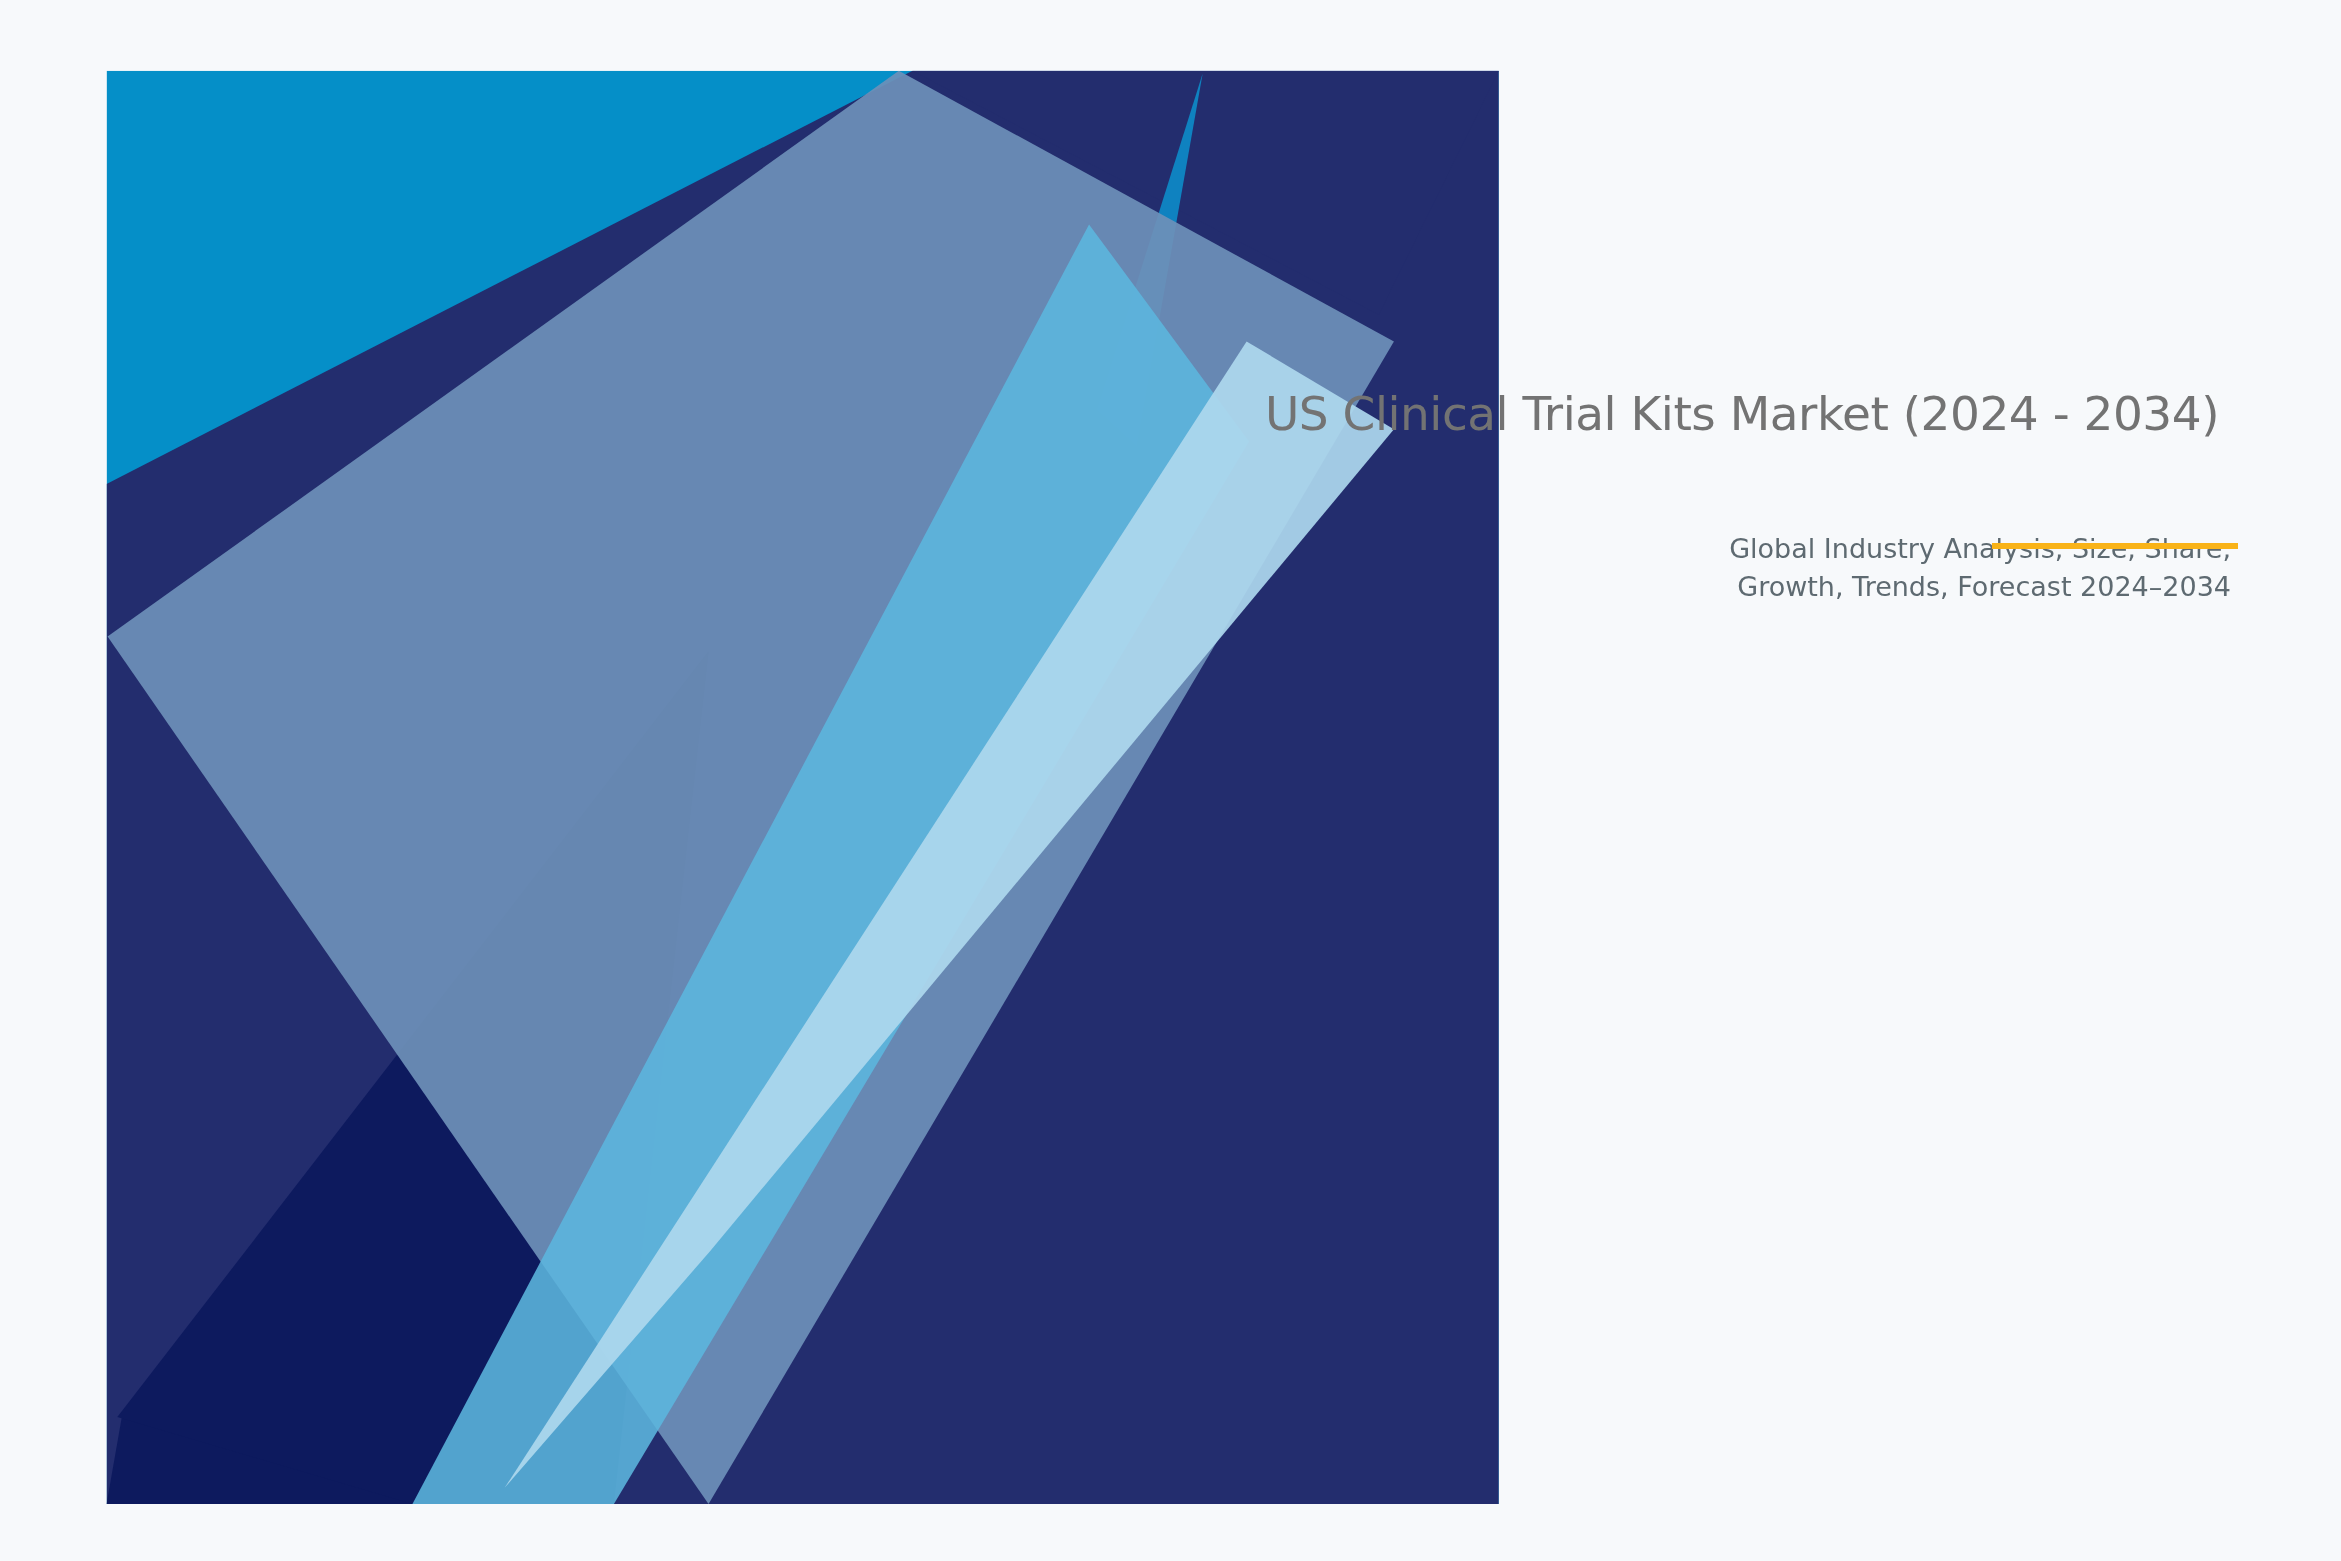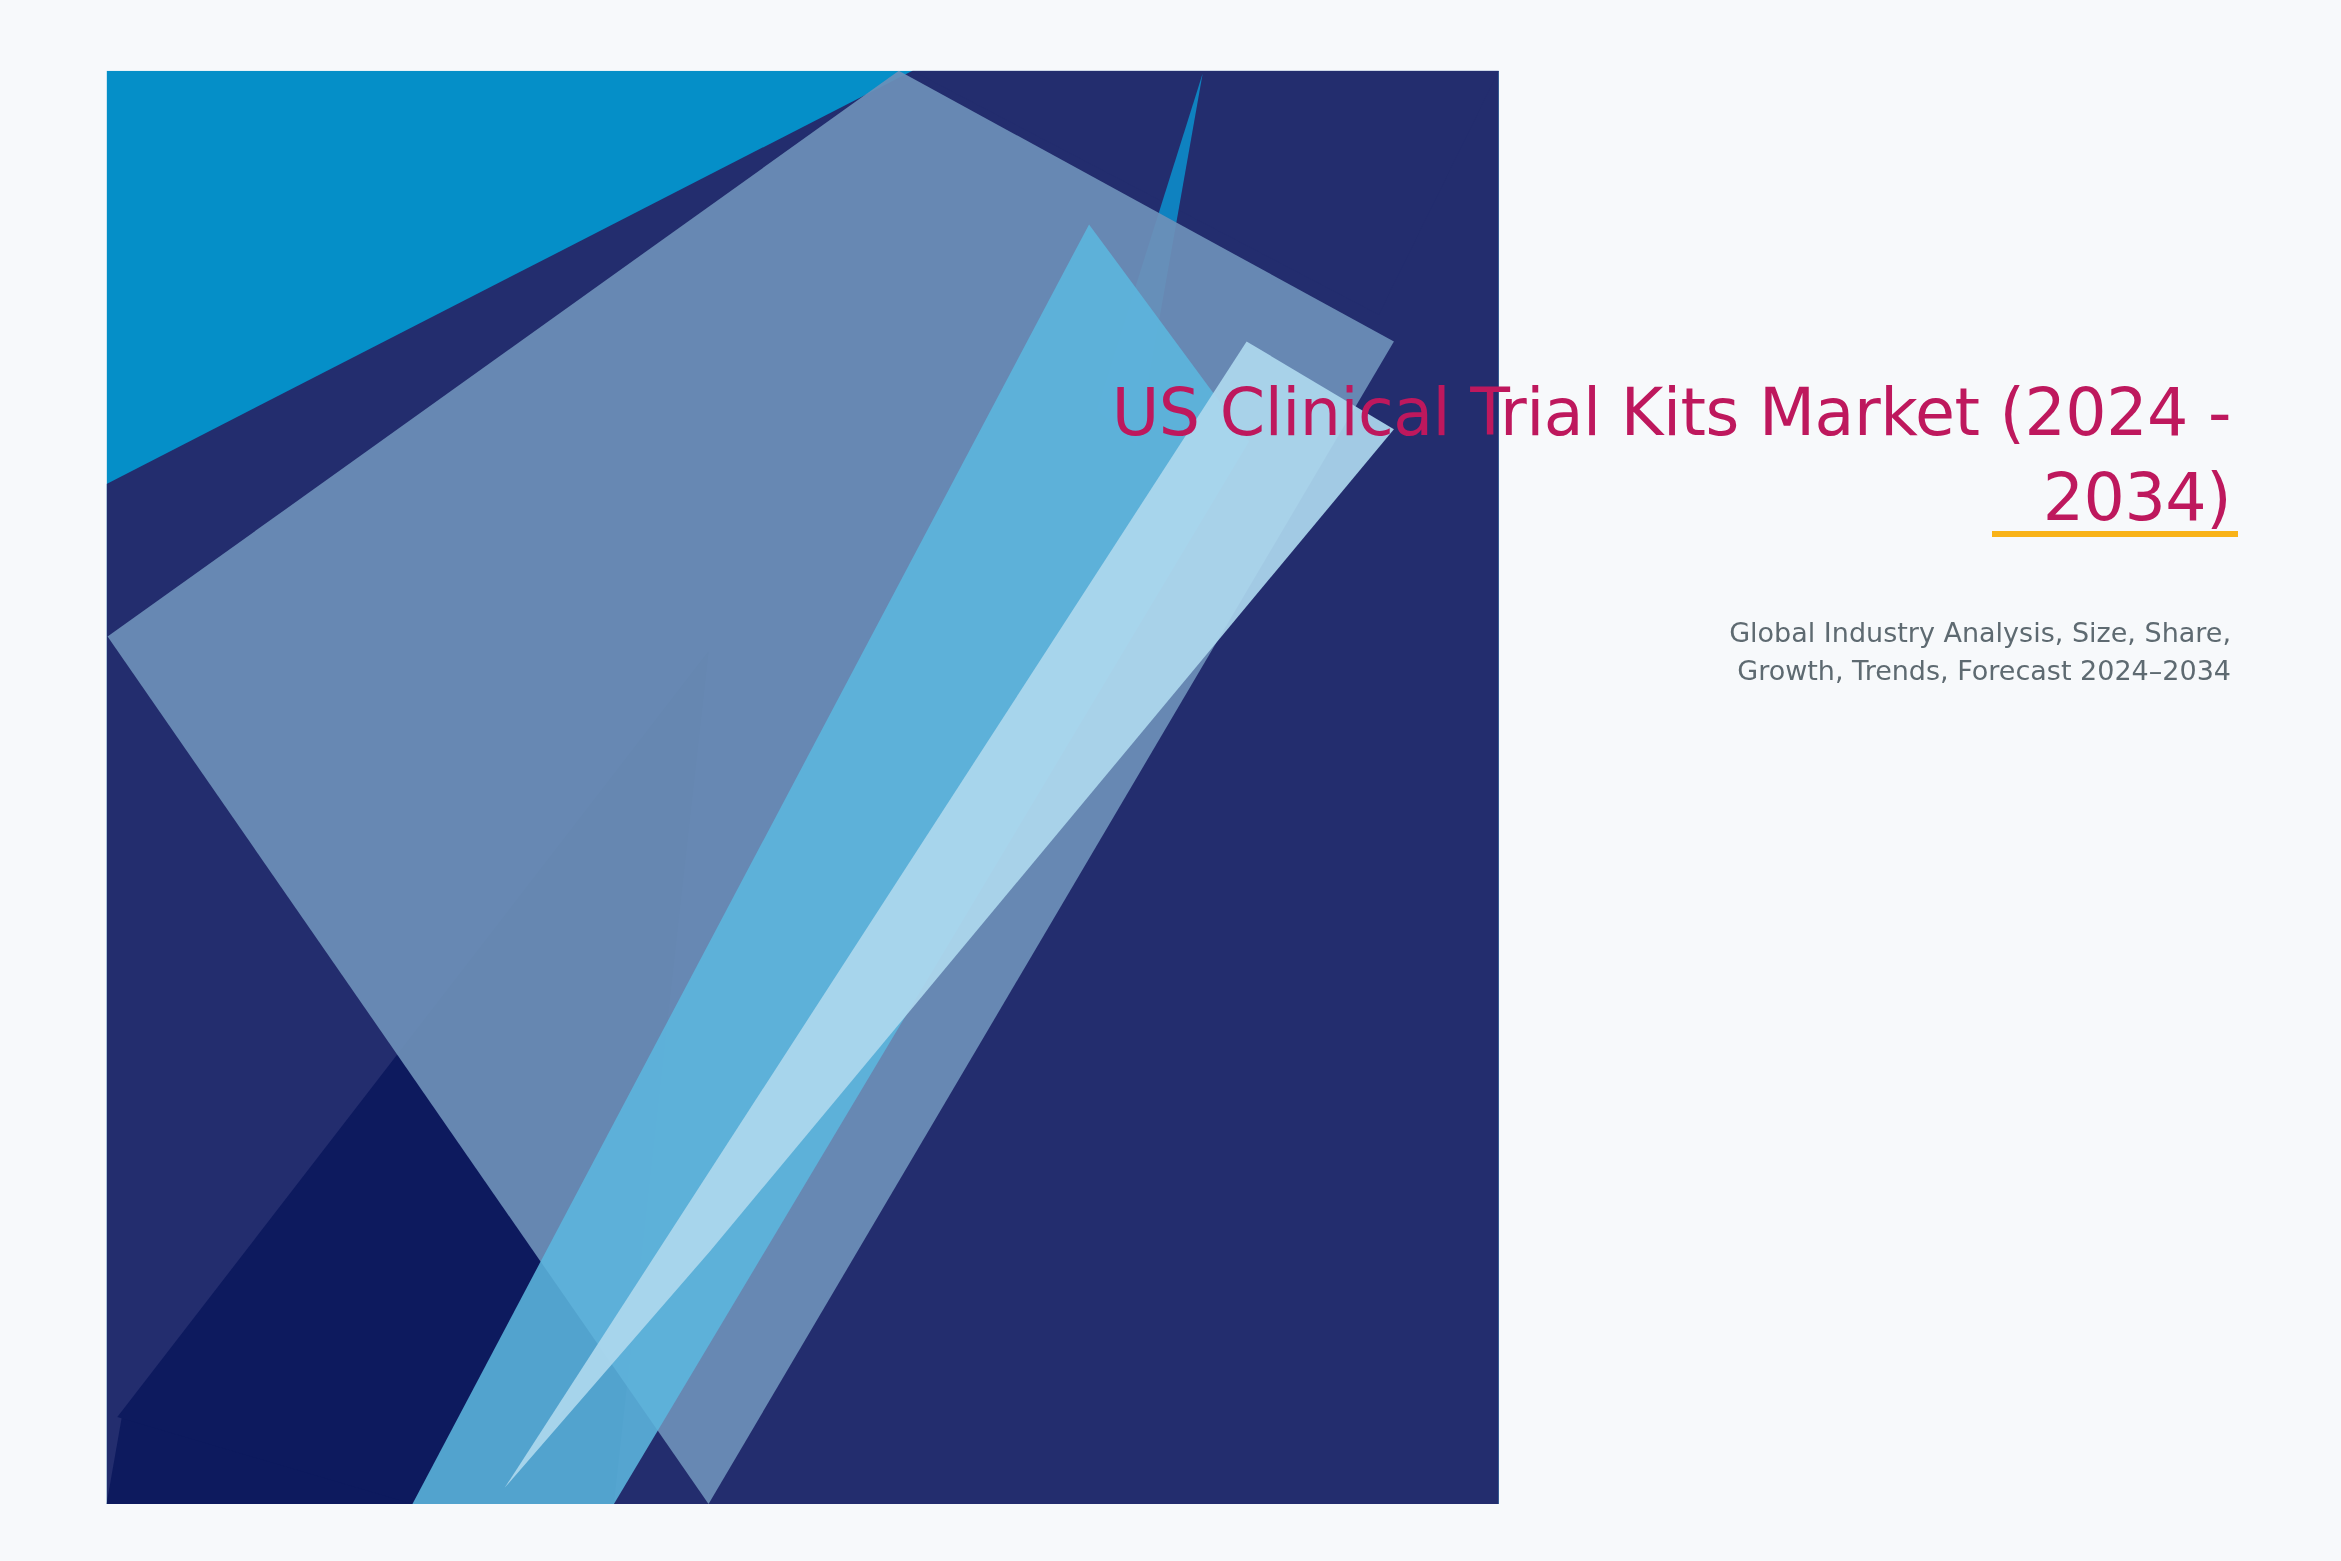--- a/index.html
+++ b/index.html
@@ -35,27 +35,27 @@
     text-align: right;
   }
 
   #title-wrap {
     position: relative;
     display: block;
   }
 
   #title {
     position: relative;
-    margin: 0;
+    margin: 12px;
     font-family: "DejaVu Sans", sans-serif;
     font-weight: 400;
-    font-size: 65px;
+    font-size: 47px;
     line-height: 1.30;
     letter-spacing: -0.5px;
-    color: #be185d;
+    color: #737373;
     z-index: 2;
   }
 
   #title-underline {
     position: absolute;
     right: -6.8px;
     top: 160px;
     width: 246px;
     height: 6.3px;
     background: #f9b318;

